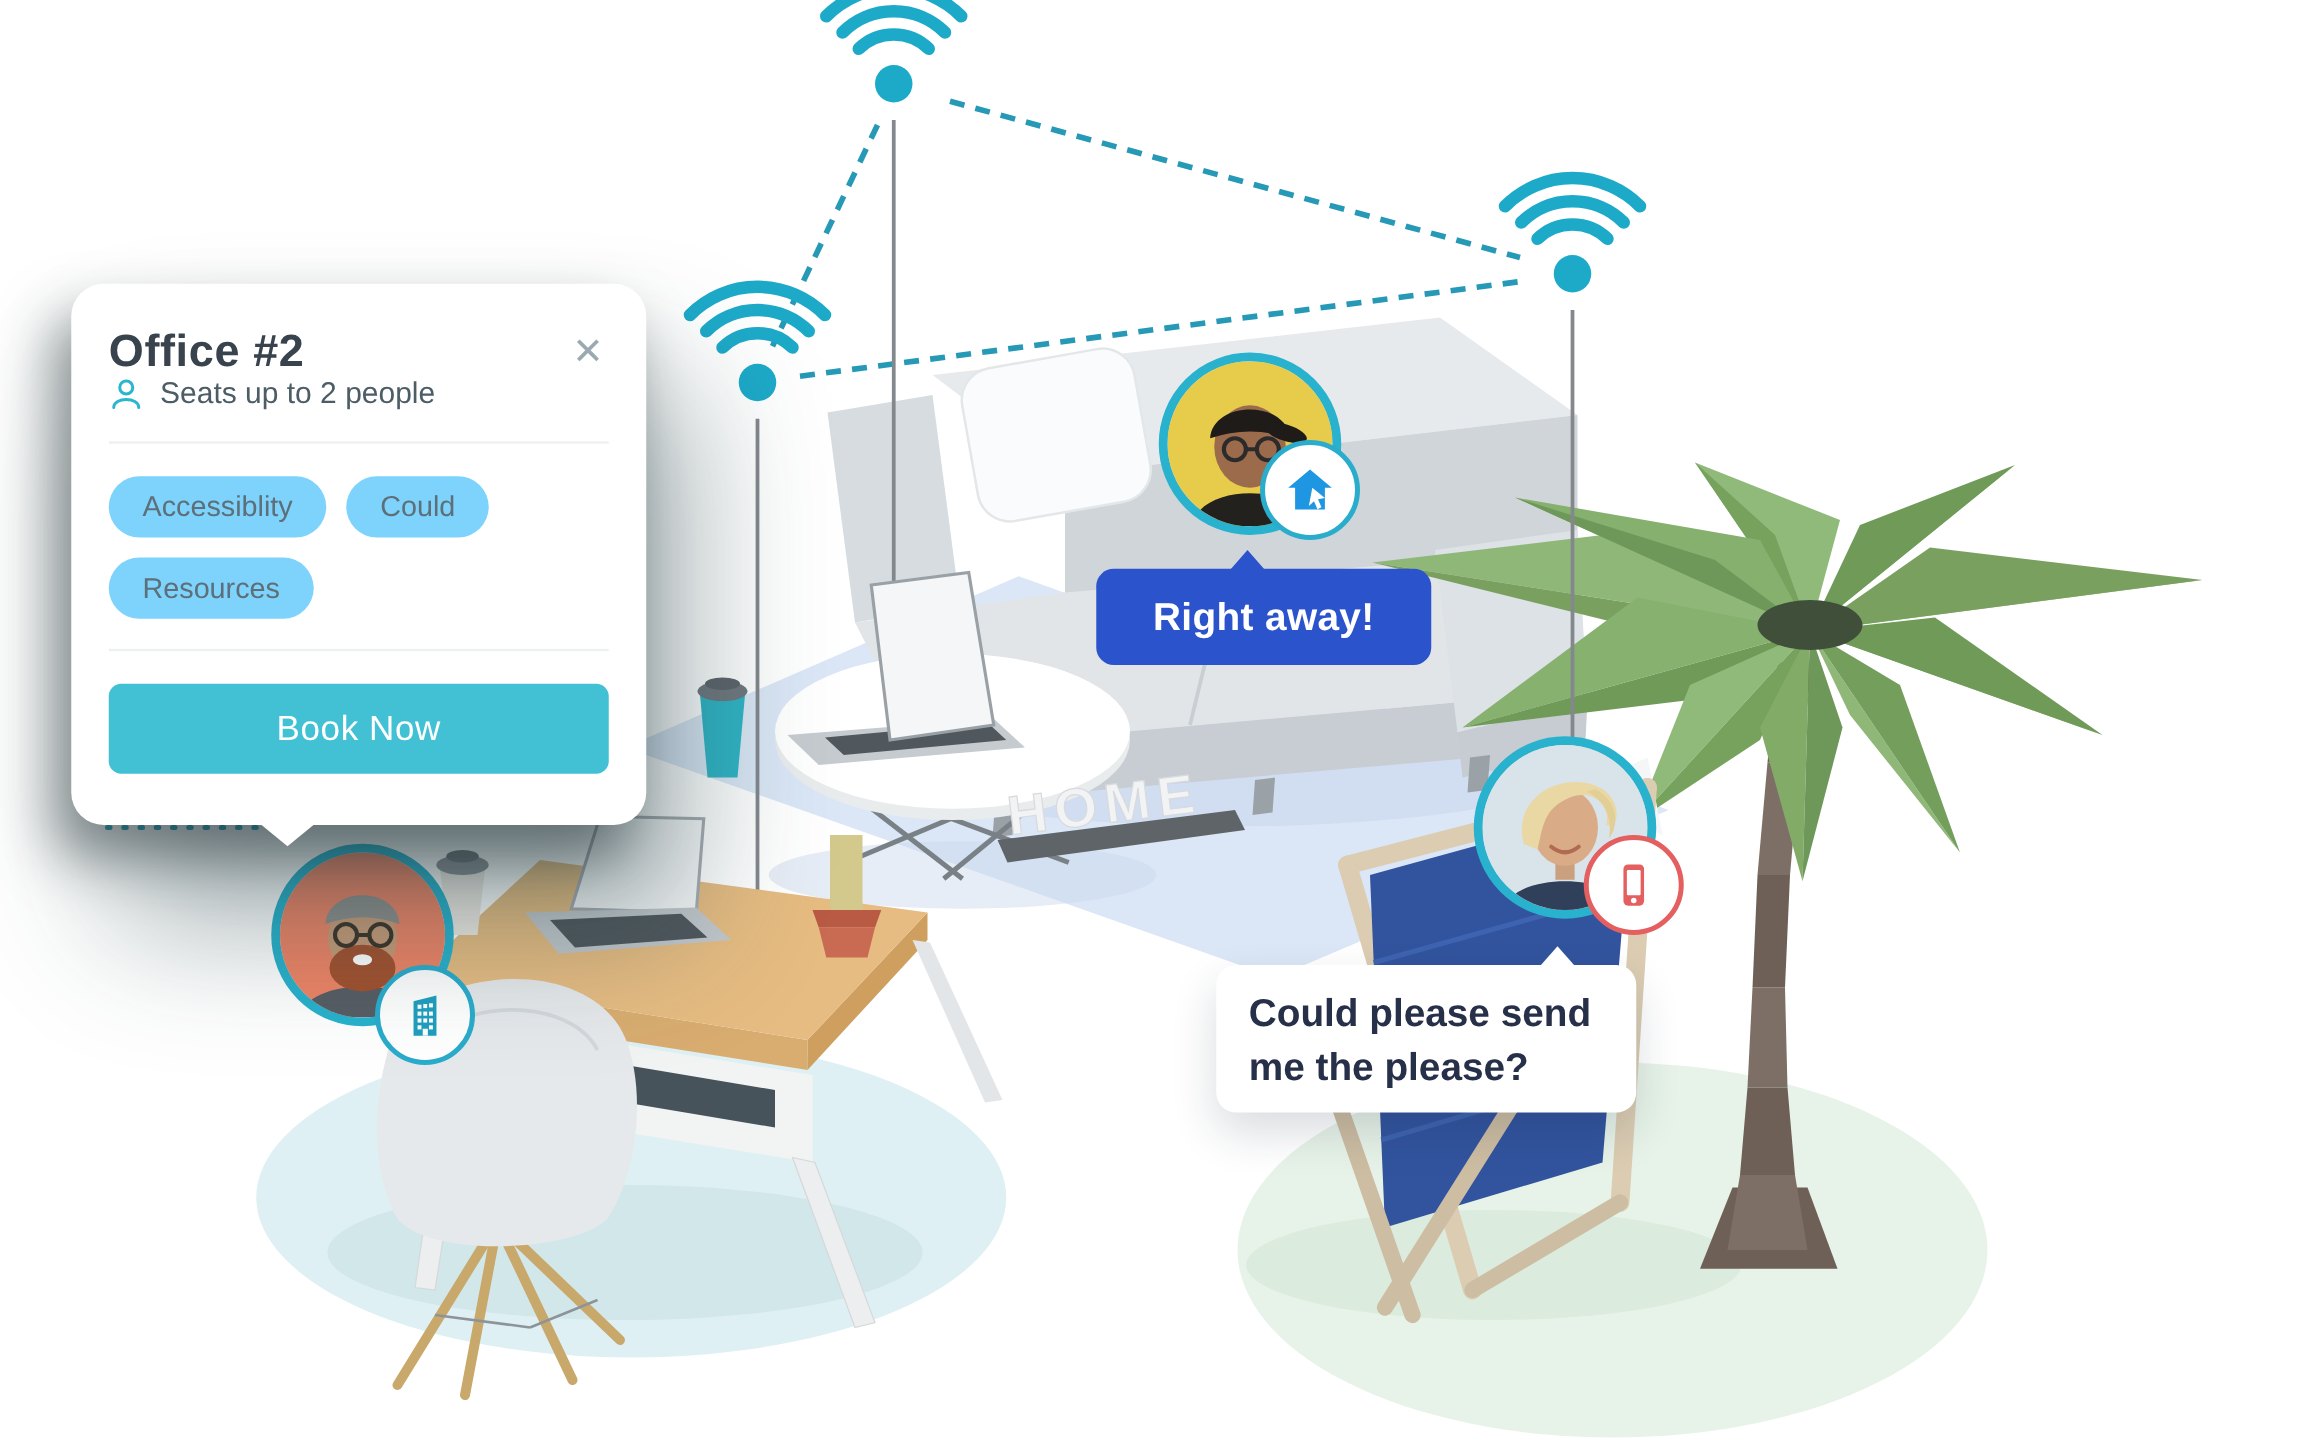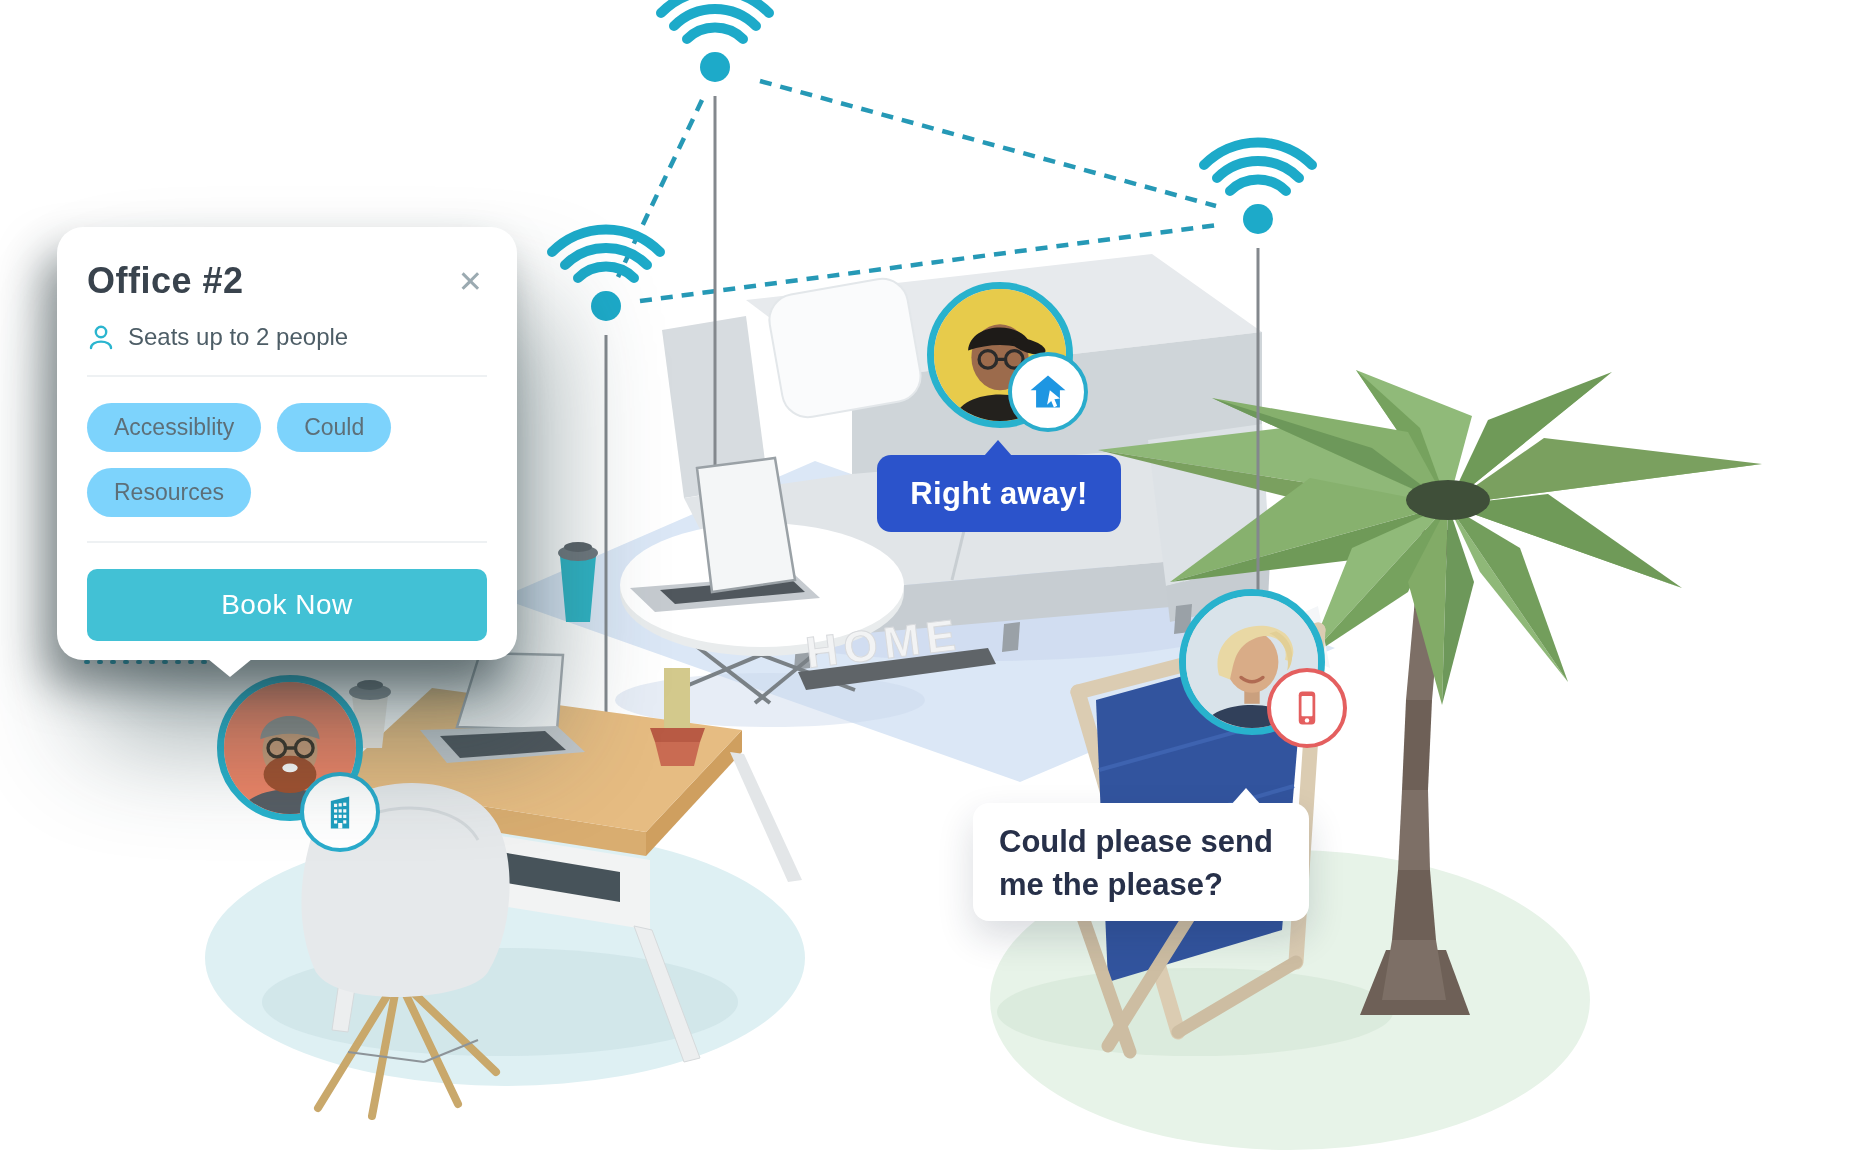--- a/index.html
+++ b/index.html
@@ -11,38 +11,38 @@
   .card{position:absolute;left:57px;top:227px;width:460px;height:433px;background:#ffffff;
         border-radius:26px;z-index:30;padding:0 30px;box-sizing:border-box;
         box-shadow:-14px 26px 44px rgba(25,42,46,.50), 34px 80px 110px rgba(38,66,72,.42);}
   .card-tail{position:absolute;left:151px;bottom:-17px;width:0;height:0;
         border-left:22px solid transparent;border-right:22px solid transparent;
         border-top:18px solid #ffffff;}
   .card-header{display:flex;align-items:flex-start;justify-content:space-between;padding-top:34px;}
   .card-title{font-size:36px;font-weight:700;color:#39434d;letter-spacing:.5px;line-height:1.1;}
   .close-btn{background:none;border:none;cursor:pointer;font-size:30px;line-height:1;
         color:#9baab1;padding:4px;margin-top:2px;}
-  .cap-row{display:flex;align-items:center;gap:13px;margin-top:22px;}
+  .cap-row{display:flex;align-items:center;gap:13px;}
   .cap-text{font-size:24px;color:#4d5d66;}
   .divider{height:2px;background:#eef1f3;margin-top:24px;}
   .tags{display:flex;flex-wrap:wrap;gap:16px;margin-top:26px;}
   .tag{background:#7dd3fc;color:#5d6f78;font-size:23px;padding:11px 27px;border-radius:28px;}
   .book-btn{display:block;width:100%;height:72px;margin-top:26px;background:#42c1d5;border:none;
         border-radius:10px;color:#ffffff;font-size:28px;letter-spacing:.5px;cursor:pointer;
         font-family:"Liberation Sans", sans-serif;}
 
   
   .bubble{position:absolute;box-sizing:border-box;z-index:25;}
-  .bubble-blue{left:877px;top:455px;width:244px;height:77px;background:#2b53cb;border-radius:14px;
+  .bubble-blue{left:877px;top:455px;width:268px;height:77px;background:#2b53cb;border-radius:14px;
         display:flex;align-items:center;justify-content:center;color:#fff;font-size:31px;
         font-weight:600;letter-spacing:.3px;}
   .bubble-blue .tail-up{position:absolute;left:107px;top:-15px;width:0;height:0;
         border-left:14px solid transparent;border-right:14px solid transparent;
         border-bottom:16px solid #2b53cb;}
-  .bubble-white{left:973px;top:803px;width:336px;height:118px;background:#ffffff;border-radius:16px;
+  .bubble-white{left:973px;top:772px;width:336px;height:118px;background:#ffffff;border-radius:16px;
         padding:17px 26px;color:#273049;font-size:31px;font-weight:600;line-height:43px;
         box-shadow:0 16px 36px rgba(25,40,60,.16);}
   .bubble-white .tail-up{position:absolute;left:258px;top:-15px;width:0;height:0;
         border-left:15px solid transparent;border-right:15px solid transparent;
         border-bottom:17px solid #ffffff;}
   .bubble-line{display:block;}
 
   
   .avatar{position:absolute;width:132px;height:132px;border:7px solid #28b2cd;border-radius:50%;
         overflow:hidden;z-index:20;background:#ddd;}

